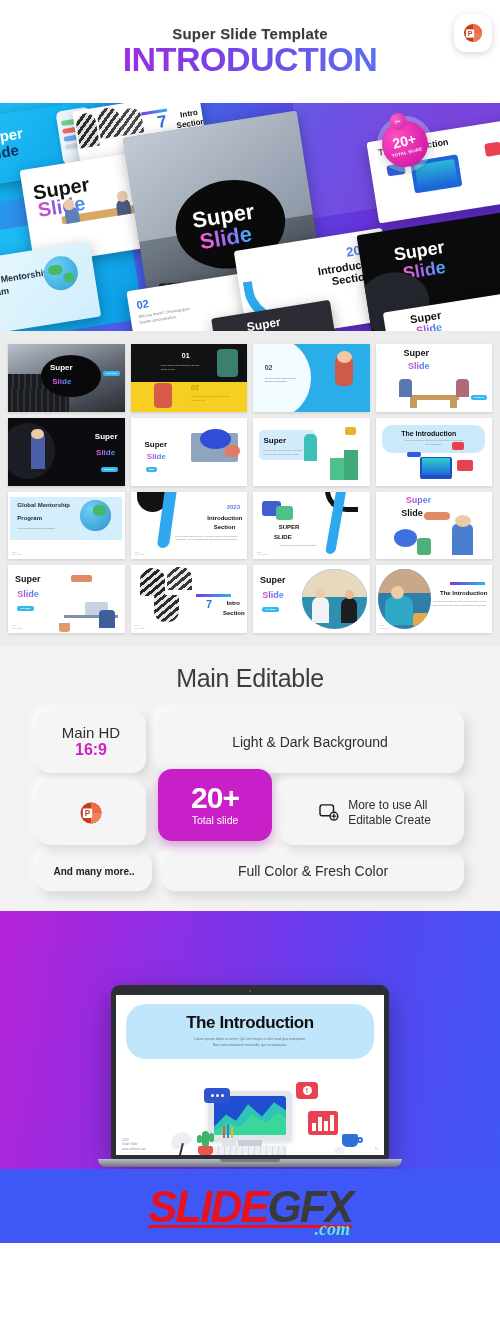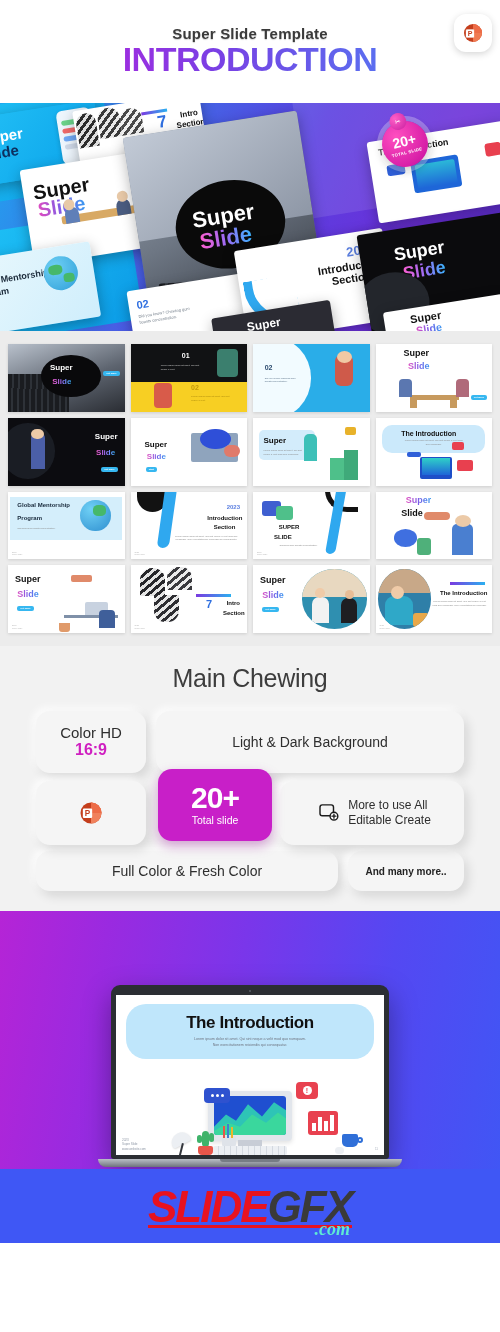--- a/index.html
+++ b/index.html
@@ -541,25 +541,25 @@
       <div style="position:absolute;right:6%;top:24%;width:30%;height:5%;background:linear-gradient(90deg,#7a3ae0,#2bb0f0);"></div>
       <div class="st" style="right:4%;top:36%;font-size:6px;color:#111;">The Introduction</div>
       <div class="sbody" style="right:4%;top:52%;width:48%;text-align:center;">Lorem ipsum dolor sit amet. Qui sint neque a velit mod quo numquam. Non exercitationem reiciendis.</div>
       <div class="foot">2023<br>Super Slide</div>
     </div>
 
   </div>
 </div>
 
 <div class="feature-section">
-  <div class="feature-title">Main Chewing</div>
+  <div class="feature-title">Main Editable</div>
 
   <div class="frow" style="padding:0 36px;gap:10px;align-items:stretch;">
     <div class="fcard" style="width:110px;height:62px;flex-direction:column;">
-      <div class="fullhd">Color HD</div>
+      <div class="fullhd">Main HD</div>
       <div class="ratio">16:9</div>
     </div>
     <div class="fcard" style="flex:1;height:62px;">
       <div class="ftext">Light &amp; Dark Background</div>
     </div>
   </div>
 
   <div class="frow" style="padding:8px 36px 0;gap:10px;align-items:center;position:relative;">
     <div class="fcard" style="width:110px;height:64px;">
       <svg width="28" height="28" viewBox="0 0 24 24">
@@ -581,25 +581,25 @@
         <path d="M16.5 11.3v4.4M14.3 13.5h4.4" stroke="#1c1c1c" stroke-width="1.5" stroke-linecap="round"></path>
       </svg>
       <div>
         <div class="ftext" style="font-size:12px;line-height:1.25;">More to use All</div>
         <div class="ftext" style="font-size:12px;line-height:1.25;">Editable Create</div>
       </div>
     </div>
   </div>
 
   <div class="frow" style="padding:6px 36px 0;gap:10px;align-items:stretch;">
+    <div class="fcard" style="width:116px;height:40px;">
+      <div class="small-bold">And many more..</div>
+    </div>
     <div class="fcard" style="flex:1;height:40px;">
       <div class="ftext">Full Color &amp; Fresh Color</div>
-    </div>
-    <div class="fcard" style="width:116px;height:40px;">
-      <div class="small-bold">And many more..</div>
     </div>
   </div>
 </div>
 
 <div class="laptop-section">
   <div class="laptop">
     <div class="lid">
       <div class="cam"></div>
       <div class="screen">
 

